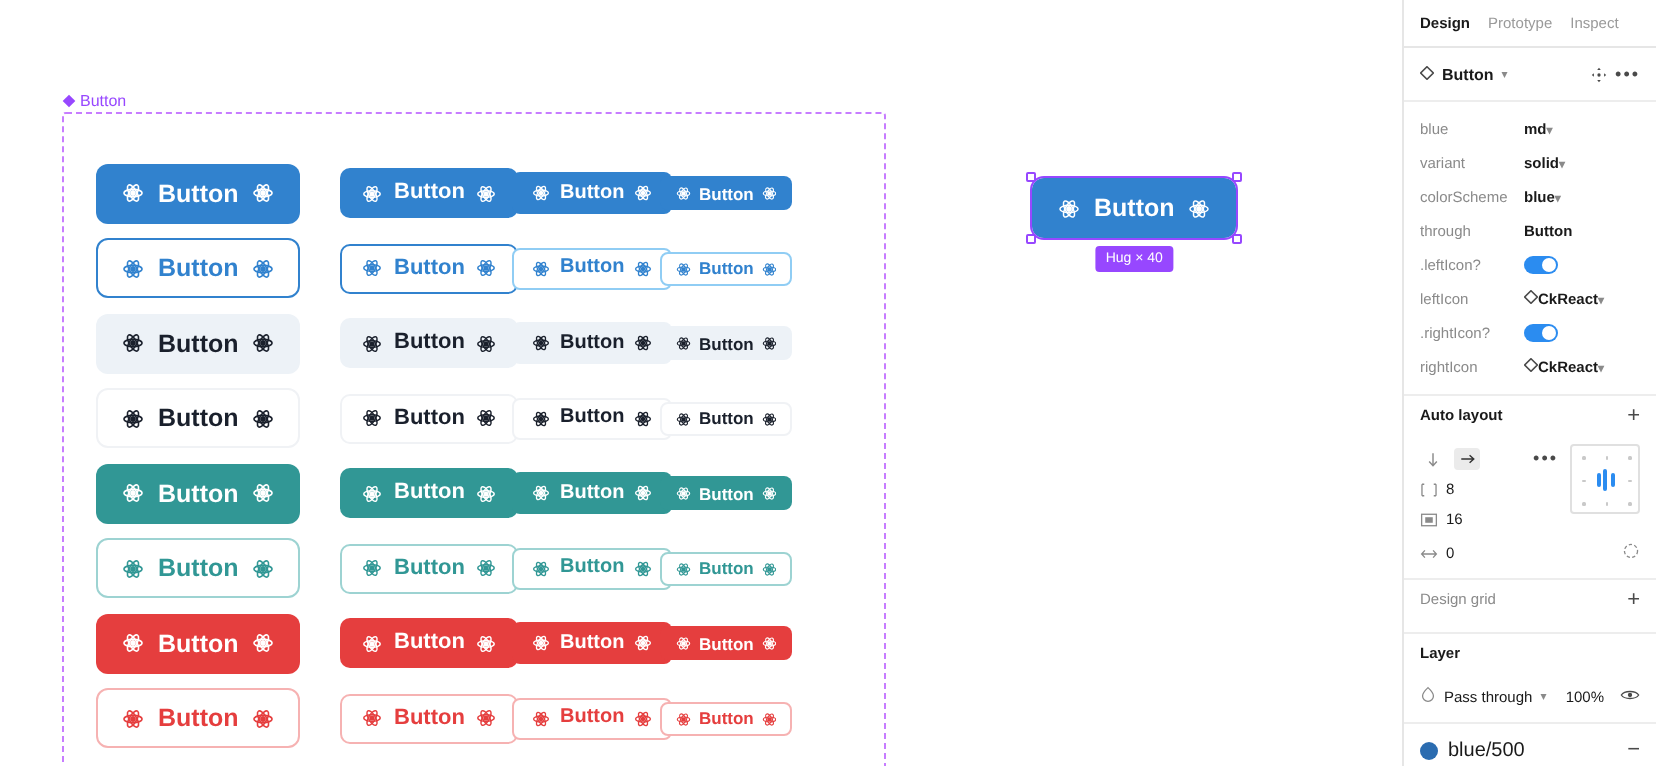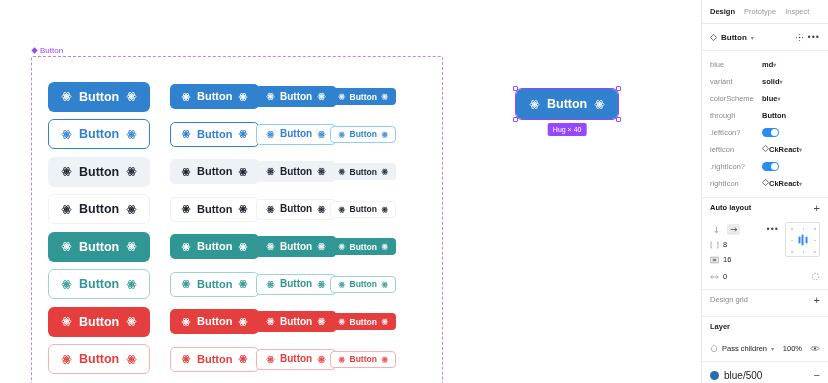--- a/index.html
+++ b/index.html
@@ -1114,21 +1114,21 @@
     <div class="sect tight">
       <div class="sect-head">
         <span class="sect-title">Layer</span>
       </div>
       <div class="layer-row">
         <span>
           <svg width="8" height="8" viewBox="0 0 10 10">
             <path d="M5 1 C7.6 3.4 8.4 5 8.4 6.2 A3.4 3.4 0 0 1 1.6 6.2 C1.6 5 2.4 3.4 5 1 Z" stroke="#8a8a8a" stroke-width="0.8" fill="none"></path>
           </svg>
         </span>
-        <span class="blend">Pass children</span>
+        <span class="blend">Pass through</span>
         <span class="chev">▾</span>
         <span class="opacity">100%</span>
         <span class="eye">
           <svg width="10" height="7" viewBox="0 0 12 8">
             <path d="M0.8 4 C2.6 1.2 9.4 1.2 11.2 4 C9.4 6.8 2.6 6.8 0.8 4 Z" stroke="#4a4a4a" stroke-width="0.8" fill="none"></path>
             <circle cx="6" cy="4" r="1.3" fill="#4a4a4a"></circle>
           </svg>
         </span>
       </div>
     </div>

